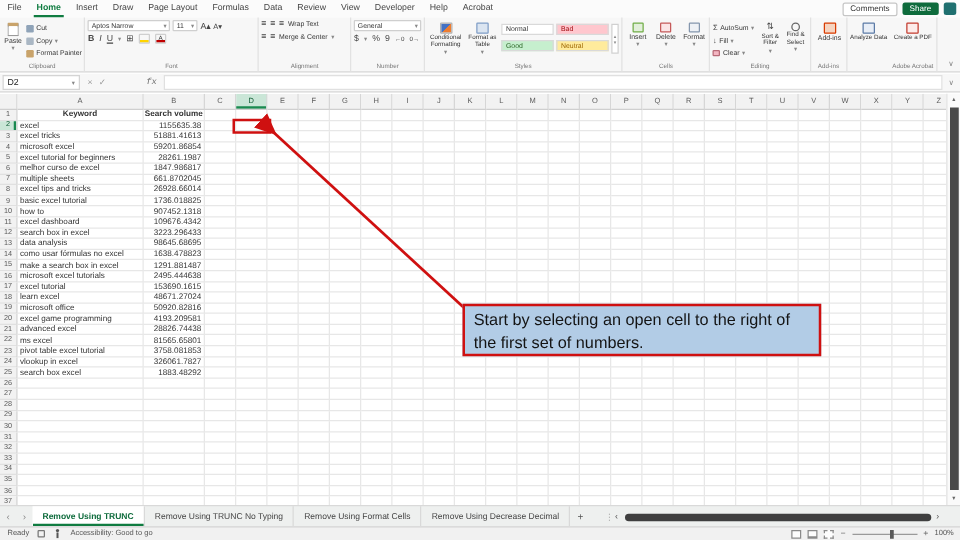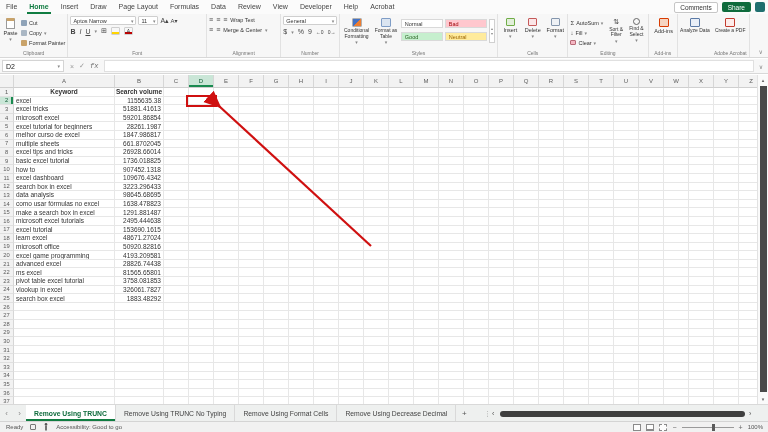--- a/index.html
+++ b/index.html
@@ -42,21 +42,21 @@
   .two-line { font-size:5px; line-height:1.1; text-align:center; }
 
   
   #fbar { position:absolute; left:0; top:59px; width:768px; height:15px;
     background:#f7f7f7; border-bottom:1px solid #d8d8d8; display:flex;
     align-items:center; font-size:7px; }
   #namebox { width:62px; height:12px; background:#fff; border:1px solid #d4d4d4;
     margin-left:2px; display:flex; align-items:center; padding:0 3px;
     justify-content:space-between; color:#222; }
   #fbar-icons { display:flex; gap:5px; color:#9a9a9a; padding:0 6px; align-items:center; }
-  #fx-label { font-style:italic; font-family:Liberation Mono, monospace; color:#6d6d6d; }
+  #fx-label { font-style:italic; font-family:Liberation Mono, monospace; color:#6d6d6d;margin-left:27px; }
   #formula-field { flex:1; height:12px; background:#fff; border:1px solid #e0e0e0; }
   #fbar-collapse { width:14px; text-align:center; color:#888; font-size:6px; }
 
   
   #grid { position:absolute; left:0; top:75px; width:757px; height:329px;
     overflow:hidden; background:#fff; font-size:6.5px; }
   #colheaders { display:flex; height:13px; }
   .hc { background:#f2f2f2; border-right:1px solid #d6d6d6; border-bottom:1px solid #cfcfcf;
     color:#5b5b5b; text-align:center; font-size:6px; line-height:12px; flex:none; }
   .hc.sel { background:#cae6d7; color:#0c5a32; box-shadow:inset 0 -2px 0 #1a8a50; }
@@ -1467,20 +1467,21 @@
 
   <svg id="annot-svg">
     <defs>
       <marker id="ah" markerWidth="8" markerHeight="8" refX="1.5" refY="4" orient="auto-start-reverse">
         <path d="M8,0.5 L0,4 L8,7.5 Z" fill="#cf1010"></path>
       </marker>
     </defs>
     <line x1="219" y1="106" x2="371" y2="246" stroke="#cf1010" stroke-width="2.2" marker-start="url(#ah)"></line>
   </svg>
   <div id="cell-highlight"></div>
+  <div id="callout">Start by selecting an open cell to the right of the first set of numbers.</div>
 
   <div id="sheetbar">
     <div class="navarr">‹</div>
     <div class="navarr">›</div>
     <div class="stab active">Remove Using TRUNC</div>
     <div class="stab">Remove Using TRUNC No Typing</div>
     <div class="stab">Remove Using Format Cells</div>
     <div class="stab">Remove Using Decrease Decimal</div>
     <div class="addtab">+</div>
     <div id="hsplit">⋮</div>

